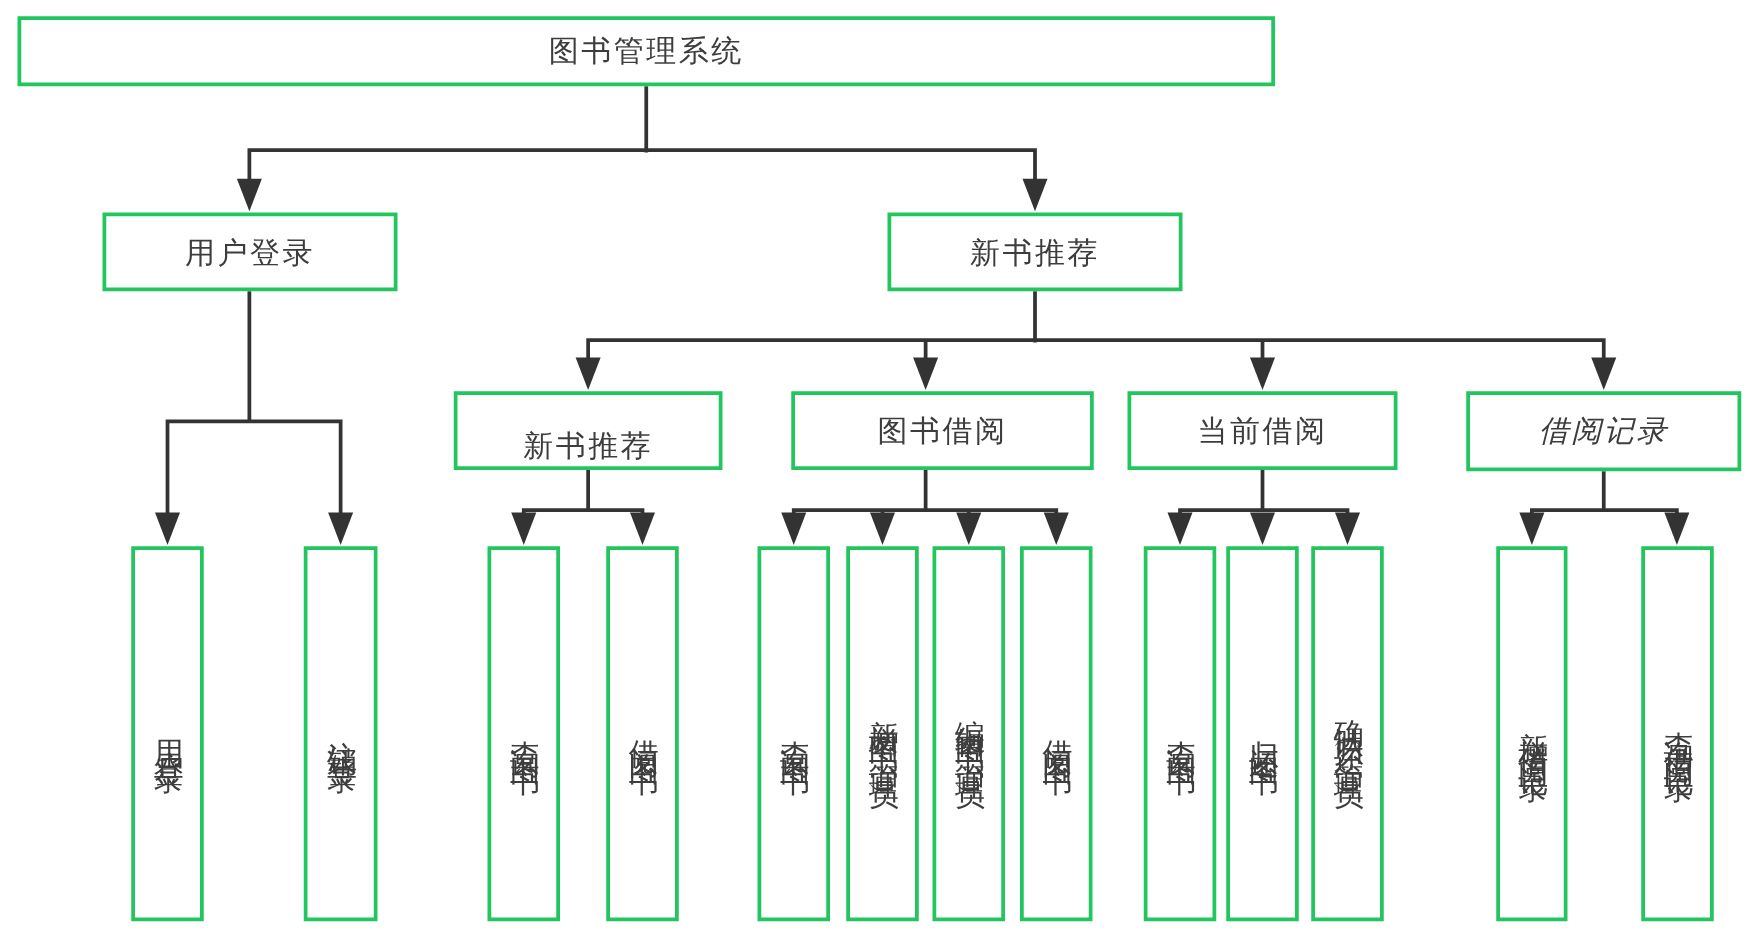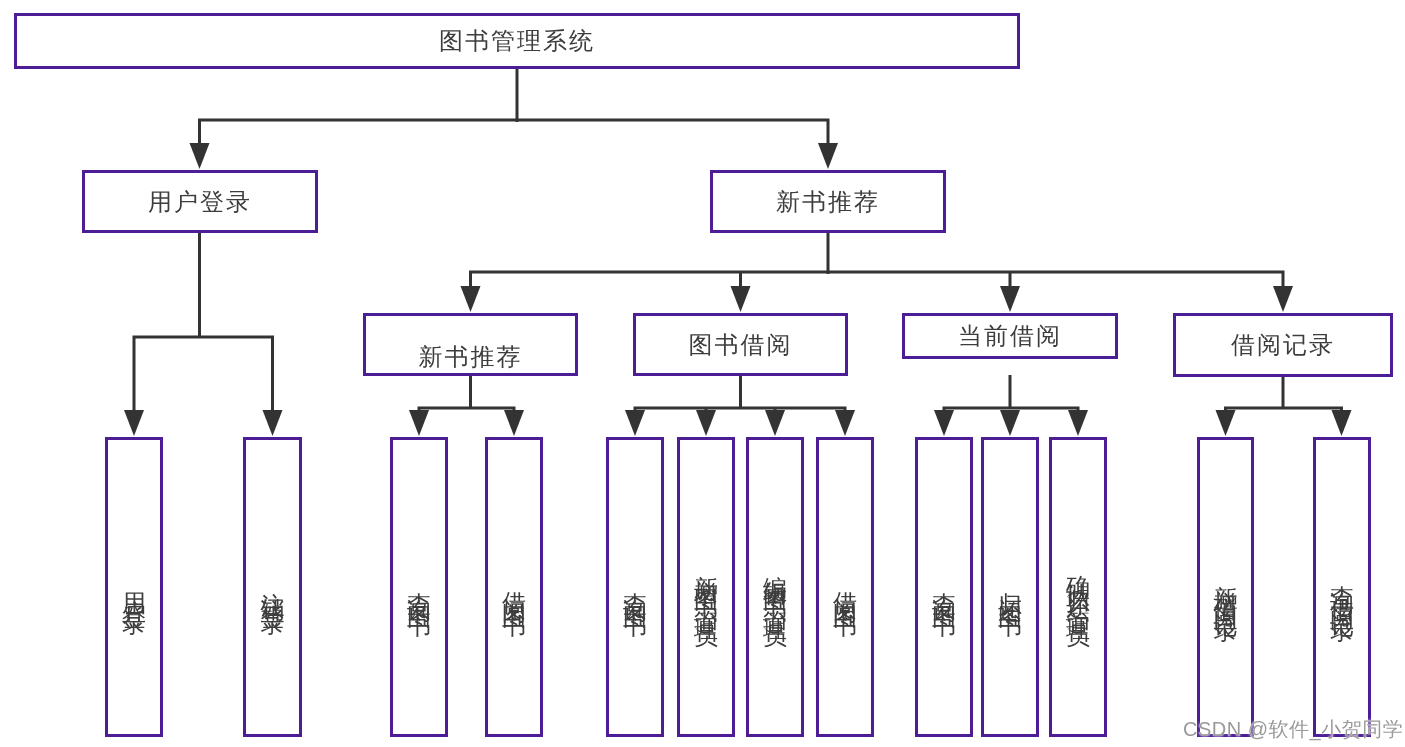--- a/index.html
+++ b/index.html
@@ -19,21 +19,21 @@
     position: absolute;
     left: 0;
     top: 0;
     width: 1405px;
     height: 747px;
   }
   .box {
     position: absolute;
     box-sizing: border-box;
     background: #ffffff;
-    border: 3px solid #4c1d95;
+    border: 3px solid #22c55e;
     display: flex;
     align-items: center;
     justify-content: center;
     color: #3d3d3d;
   }
   .hlabel {
     font-size: 24px;
     letter-spacing: 2px;
     white-space: nowrap;
     color: #3d3d3d;
@@ -125,27 +125,27 @@
   <div class="box" style="left:82px; top:170px; width:236px; height:63px;">
     <span class="hlabel">用户登录</span>
   </div>
   <div class="box" style="left:710px; top:170px; width:236px; height:63px;">
     <span class="hlabel">新书推荐</span>
   </div>
 
   <div class="box" style="left:363px; top:313px; width:215px; height:63px;align-items:flex-end;">
     <span class="hlabel">新书推荐</span>
   </div>
-  <div class="box" style="left:633px; top:313px; width:215px; height:63px;">
+  <div class="box" style="left:633px; top:313px; width:242px; height:63px;">
     <span class="hlabel">图书借阅</span>
   </div>
-  <div class="box" style="left:902px; top:313px; width:216px; height:46px;justify-content:center;">
+  <div class="box" style="left:902px; top:313px; width:216px; height:63px;justify-content:center;">
     <span class="hlabel">当前借阅</span>
   </div>
-  <div class="box" style="left:1173px; top:313px; width:220px; height:64px;">
+  <div class="box" style="left:1173px; top:313px; width:220px; height:64px;font-style:italic;">
     <span class="hlabel">借阅记录</span>
   </div>
 
   <div class="box" style="left:105px; top:437px; width:58px; height:300px;">
     <span class="vtext">用户登录</span>
   </div>
   <div class="box" style="left:243px; top:437px; width:59px; height:300px;">
     <span class="vtext">注销登录</span>
   </div>
 
@@ -179,15 +179,14 @@
     <span class="vtext">确认归还（管理员）</span>
   </div>
 
   <div class="box" style="left:1197px; top:437px; width:57px; height:300px;">
     <span class="vtext">新增借阅记录</span>
   </div>
   <div class="box" style="left:1313px; top:437px; width:58px; height:300px;">
     <span class="vtext">查询借阅记录</span>
   </div>
 
-  <div class="watermark">CSDN @软件_小贺同学</div>
 
 </div>
 
 </body></html>

